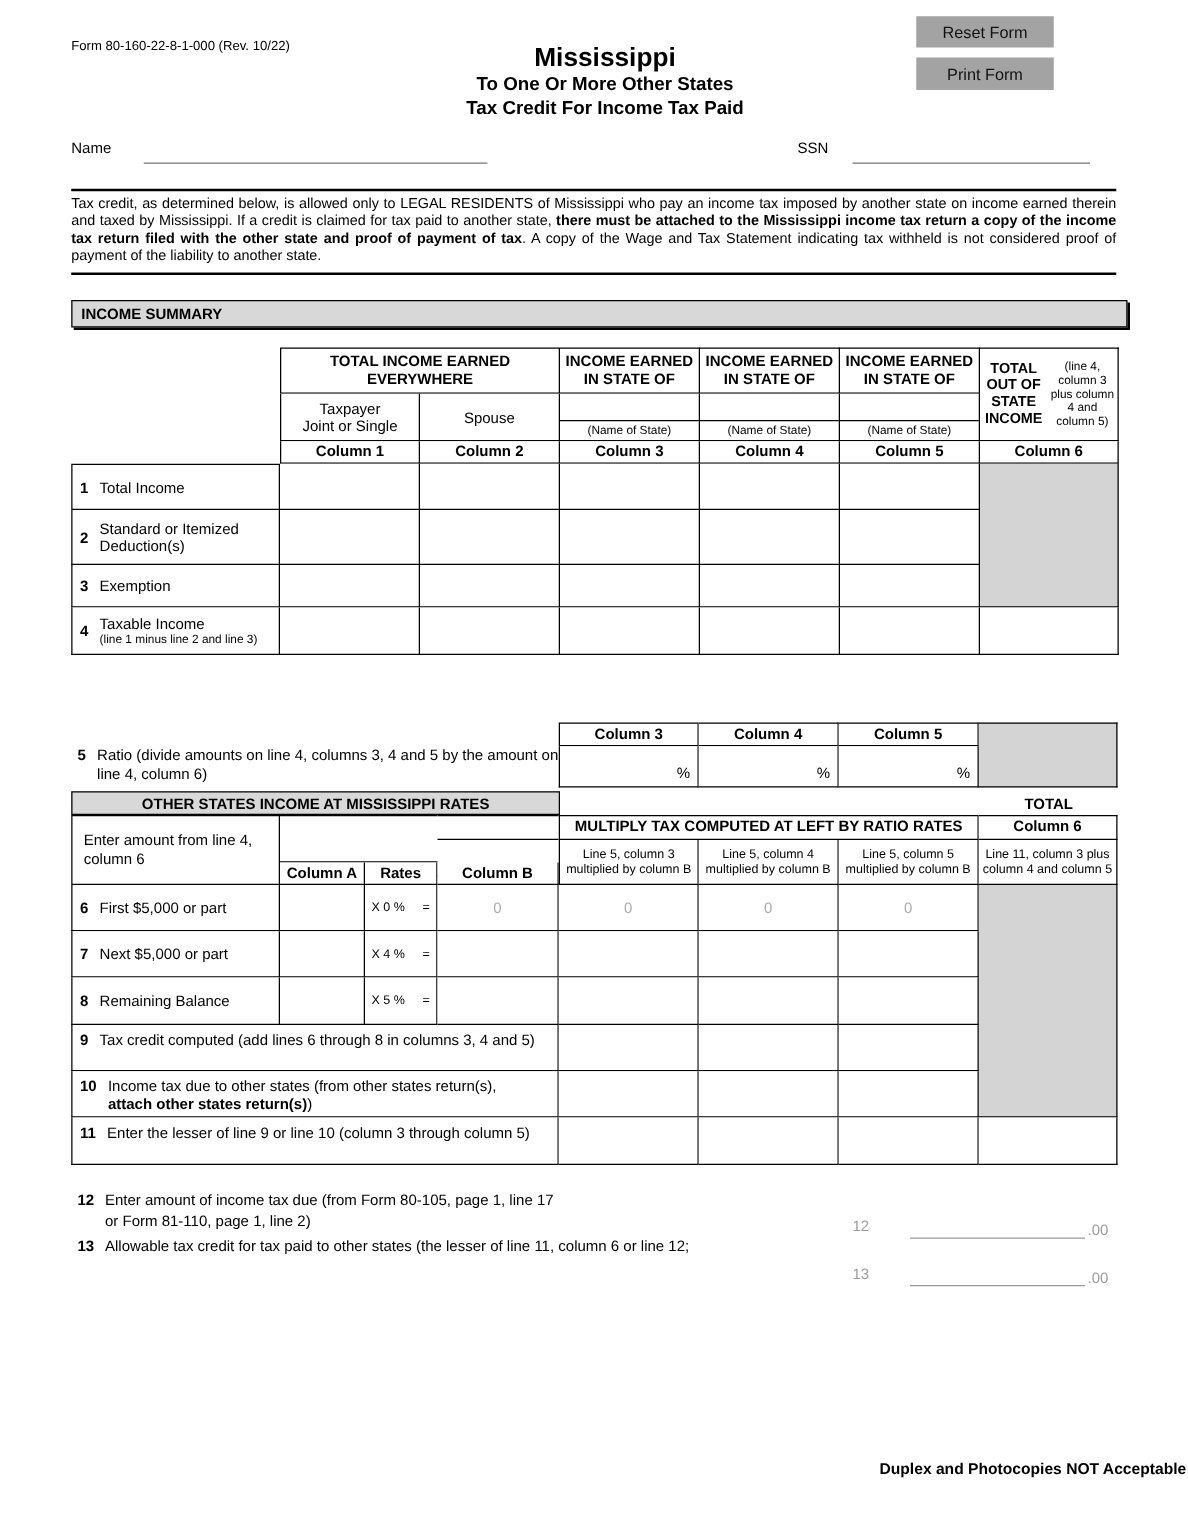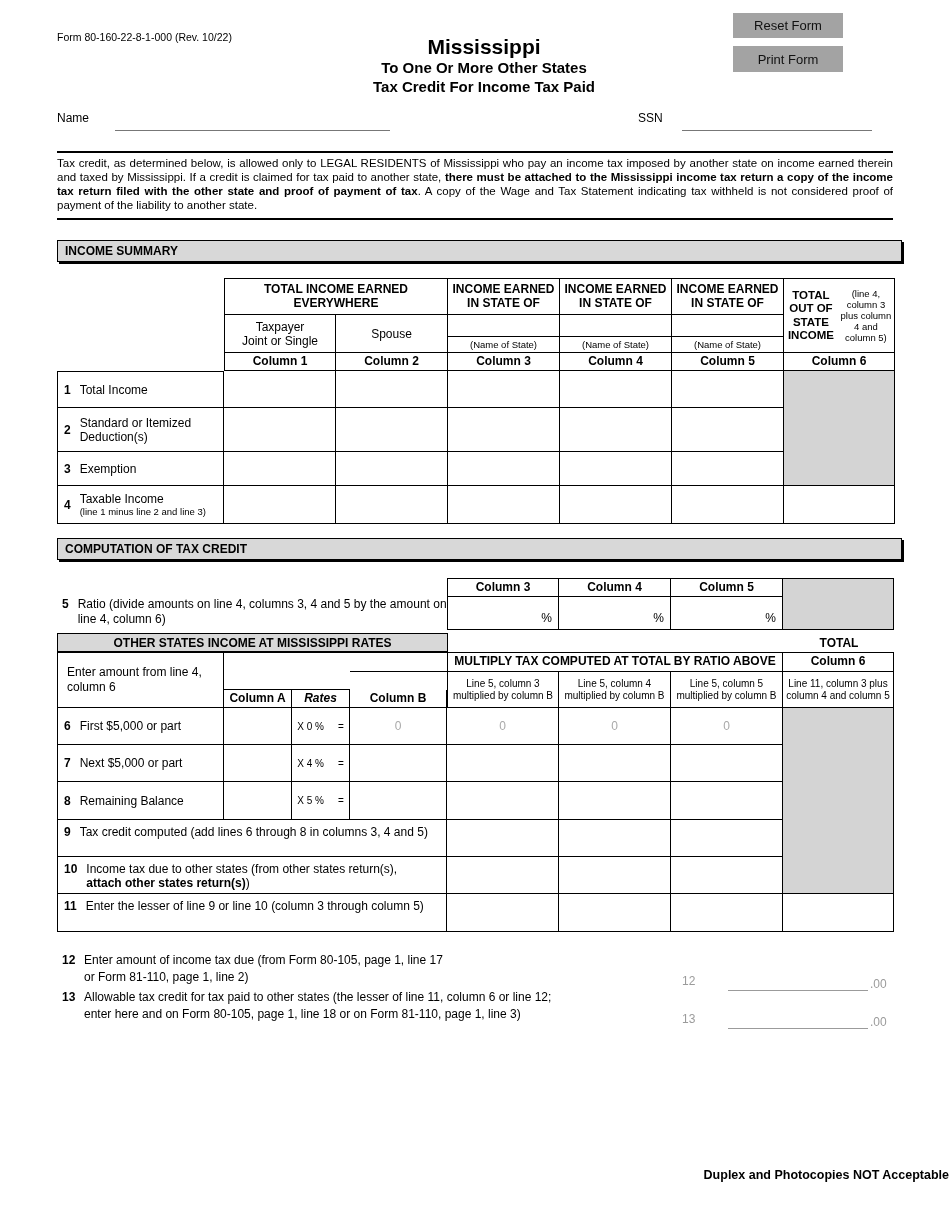--- a/index.html
+++ b/index.html
@@ -159,23 +159,20 @@
       </span>
     </div>
     <div class="cell br bb" style="grid-area:7/2/8/3;"></div>
     <div class="cell br bb" style="grid-area:7/3/8/4;"></div>
     <div class="cell br bb" style="grid-area:7/4/8/5;"></div>
     <div class="cell br bb" style="grid-area:7/5/8/6;"></div>
     <div class="cell br bb" style="grid-area:7/6/8/7;"></div>
     <div class="cell br bb" style="grid-area:7/7/8/8;"></div>
   </div>
 
-  <div class="abs section-bar" style="top:538px;">
-    <span>COMPUTATION OF TAX CREDIT</span>
-  </div>
 
   <div class="abs" style="left:62px;top:597px;width:392px;font-size:12px;line-height:15px;display:flex;">
     <b style="margin-right:9px;">5</b>
     <span>Ratio (divide amounts on line 4, columns 3, 4 and 5 by the amount on line 4, column 6)</span>
   </div>
 
   <div class="grid" style="left:447px;top:578px;grid-template-columns:112px 112px 112px 111px;grid-template-rows:19px 33px;">
     <div class="cell hdr bt bl br bb" style="grid-area:1/1/2/2;">Column 3</div>
     <div class="cell hdr bt br bb" style="grid-area:1/2/2/3;">Column 4</div>
     <div class="cell hdr bt br bb" style="grid-area:1/3/2/4;">Column 5</div>
@@ -196,24 +193,24 @@
 
   <div class="grid" style="left:57px;top:652px;grid-template-columns:167px 68px 58px 97px 112px 112px 112px 111px;grid-template-rows:20px 18px 18px 37px 37px 38px 37px 37px 38px;">
 
     <div class="cell bl bt br bb" style="grid-area:1/1/4/2;justify-content:flex-start;padding-left:9px;font-size:12px;line-height:15px;">
       <span style="max-width:135px;">Enter amount from line 4, column 6</span>
     </div>
     <div class="cell bt bb" style="grid-area:1/2/3/4;"></div>
     <div class="cell bt bb" style="grid-area:1/4/2/5;"></div>
     <div class="cell bl bb" style="grid-area:2/4/3/5;font-size:10px;font-weight:bold;margin-top:28px;">Total Income Tax</div>
     <div class="cell hdr br bb" style="grid-area:3/2/4/3;">Column A</div>
-    <div class="cell hdr br bb" style="grid-area:3/3/4/4;font-style:italic;">Rates</div>
+    <div class="cell hdr br bb" style="grid-area:3/3/4/4;">Rates</div>
     <div class="cell hdr br bb" style="grid-area:3/4/4/5;">Column B</div>
 
-    <div class="cell hdr bt bl br bb" style="grid-area:1/5/2/8;">MULTIPLY TAX COMPUTED AT TOTAL BY RATIO ABOVE</div>
+    <div class="cell hdr bt bl br bb" style="grid-area:1/5/2/8;">MULTIPLY TAX COMPUTED AT LEFT BY RATIO RATES</div>
     <div class="cell sm10 bl br bb" style="grid-area:2/5/4/6;">Line 5, column 3 multiplied by column B</div>
     <div class="cell sm10 br bb" style="grid-area:2/6/4/7;">Line 5, column 4 multiplied by column B</div>
     <div class="cell sm10 br bb" style="grid-area:2/7/4/8;">Line 5, column 5 multiplied by column B</div>
     <div class="cell hdr bt br bb" style="grid-area:1/8/2/9;">Column 6</div>
     <div class="cell sm10 br bb" style="grid-area:2/8/4/9;">Line 11, column 3 plus column 4 and column 5</div>
 
     <div class="cell lbl bl br bb" style="grid-area:4/1/5/2;">
       <span class="num">6</span>
       <span>First $5,000 or part</span>
     </div>
@@ -293,21 +290,20 @@
     </span>
   </div>
   <div class="abs gray-num" style="left:682px;top:974px;">12</div>
   <div class="abs amt-line" style="left:728px;top:960px;width:140px;height:30px;"></div>
   <div class="abs gray-num" style="left:870px;top:977px;">.00</div>
 
   <div class="abs stmt" style="left:62px;top:989px;width:560px;">
     <span class="num">13</span>
     <span class="col-stack">
       <span>Allowable tax credit for tax paid to other states (the lesser of line 11, column 6 or line 12;</span>
-      <span>enter here and on Form 80-105, page 1, line 18 or on Form 81-110, page 1, line 3)</span>
     </span>
   </div>
   <div class="abs gray-num" style="left:682px;top:1012px;">13</div>
   <div class="abs amt-line" style="left:728px;top:998px;width:140px;height:30px;"></div>
   <div class="abs gray-num" style="left:870px;top:1015px;">.00</div>
 
   <div class="abs footer-note">Duplex and Photocopies NOT Acceptable</div>
 
 </div>
 

